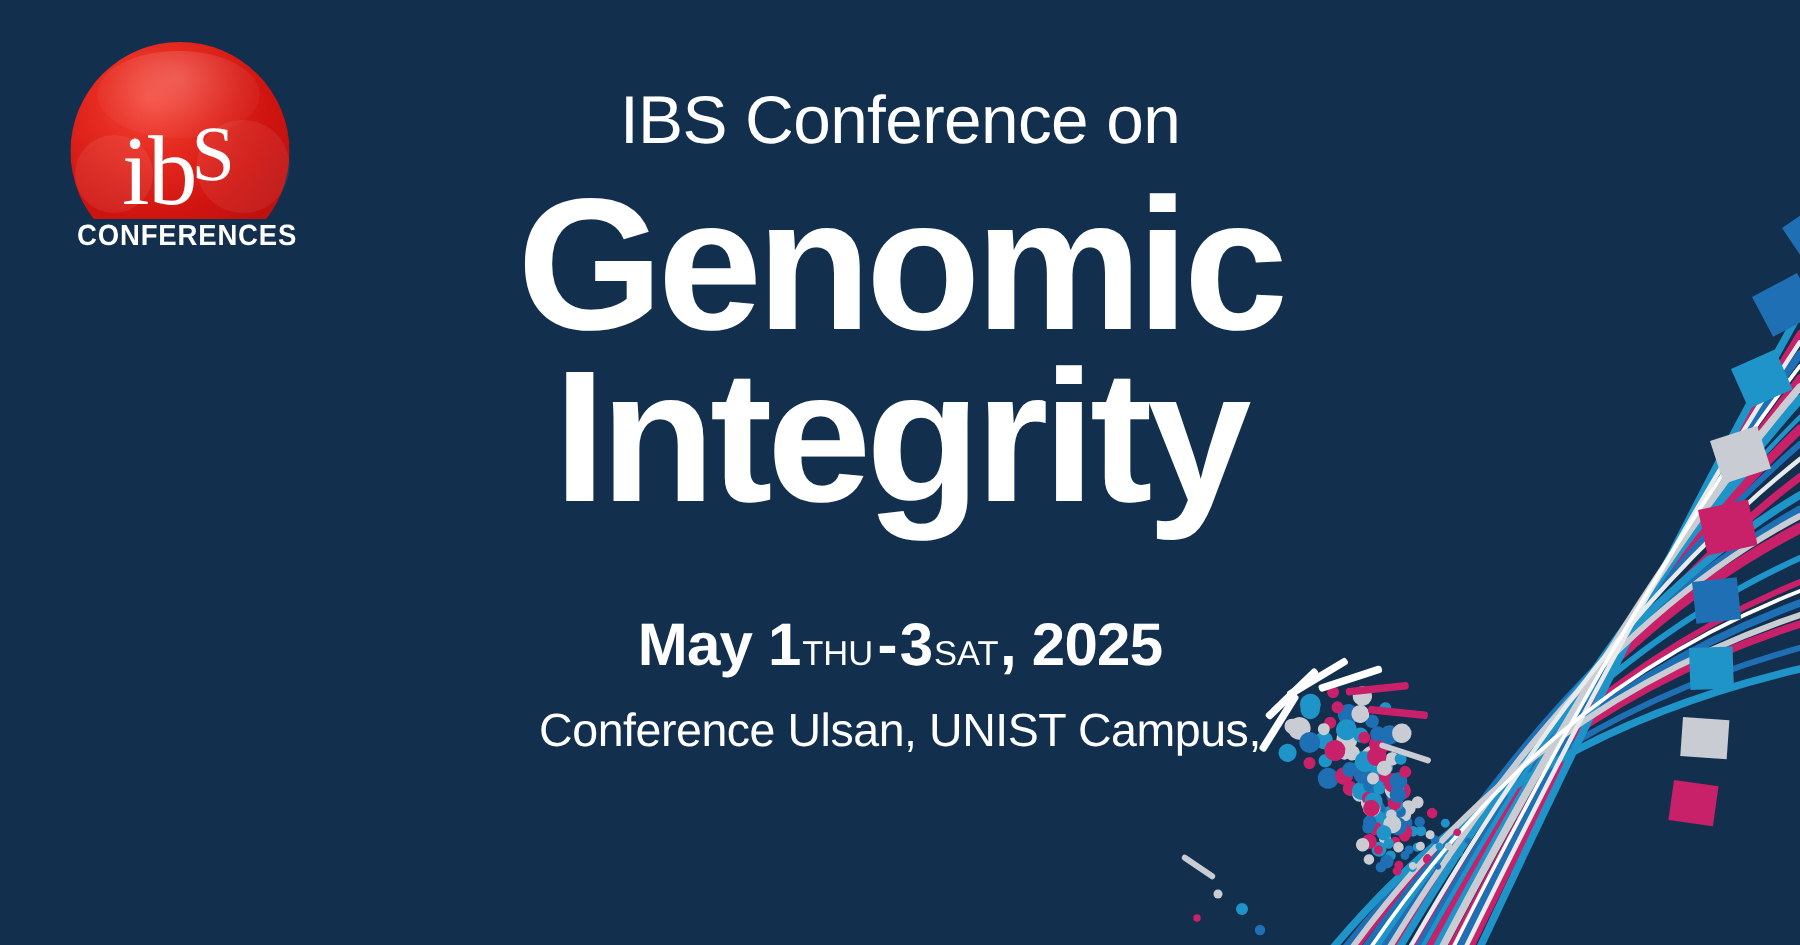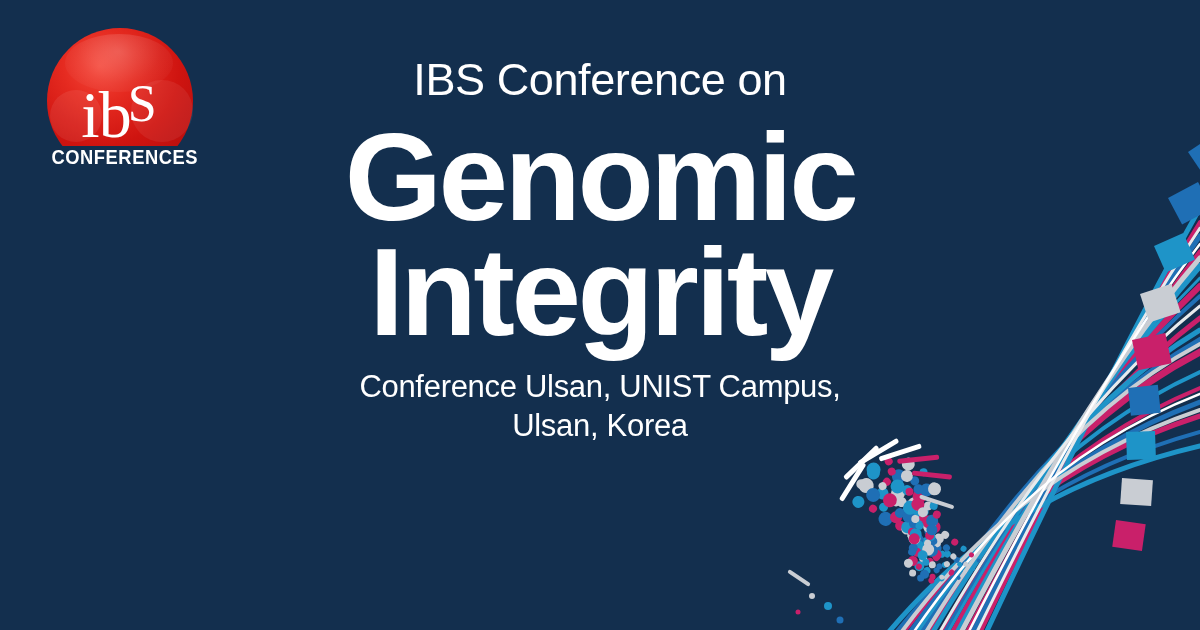--- a/index.html
+++ b/index.html
@@ -412,20 +412,27 @@
     <div id="logo-conf">CONFERENCES</div>
   </div>
 
   <div id="content">
 
     <div id="eyebrow">IBS Conference on</div>
 
     <div class="bigtitle" id="title-line-1">Genomic</div>
     <div class="bigtitle" id="title-line-2">Integrity</div>
 
+    <div id="date-line">
+      <span>May 1</span>
+        <span class="day-abbr">THU</span>
+        <span id="date-dash">-</span>
+        <span>3</span>
+        <span class="day-abbr">SAT</span>
+        <span>, 2025</span>
+    </div>
 
     <div id="venue">
       <div>Conference Ulsan, UNIST Campus,</div>
-      <div>Ulsan, Korea</div>
     </div>
 
   </div>
 </div>
 
 </body></html>

